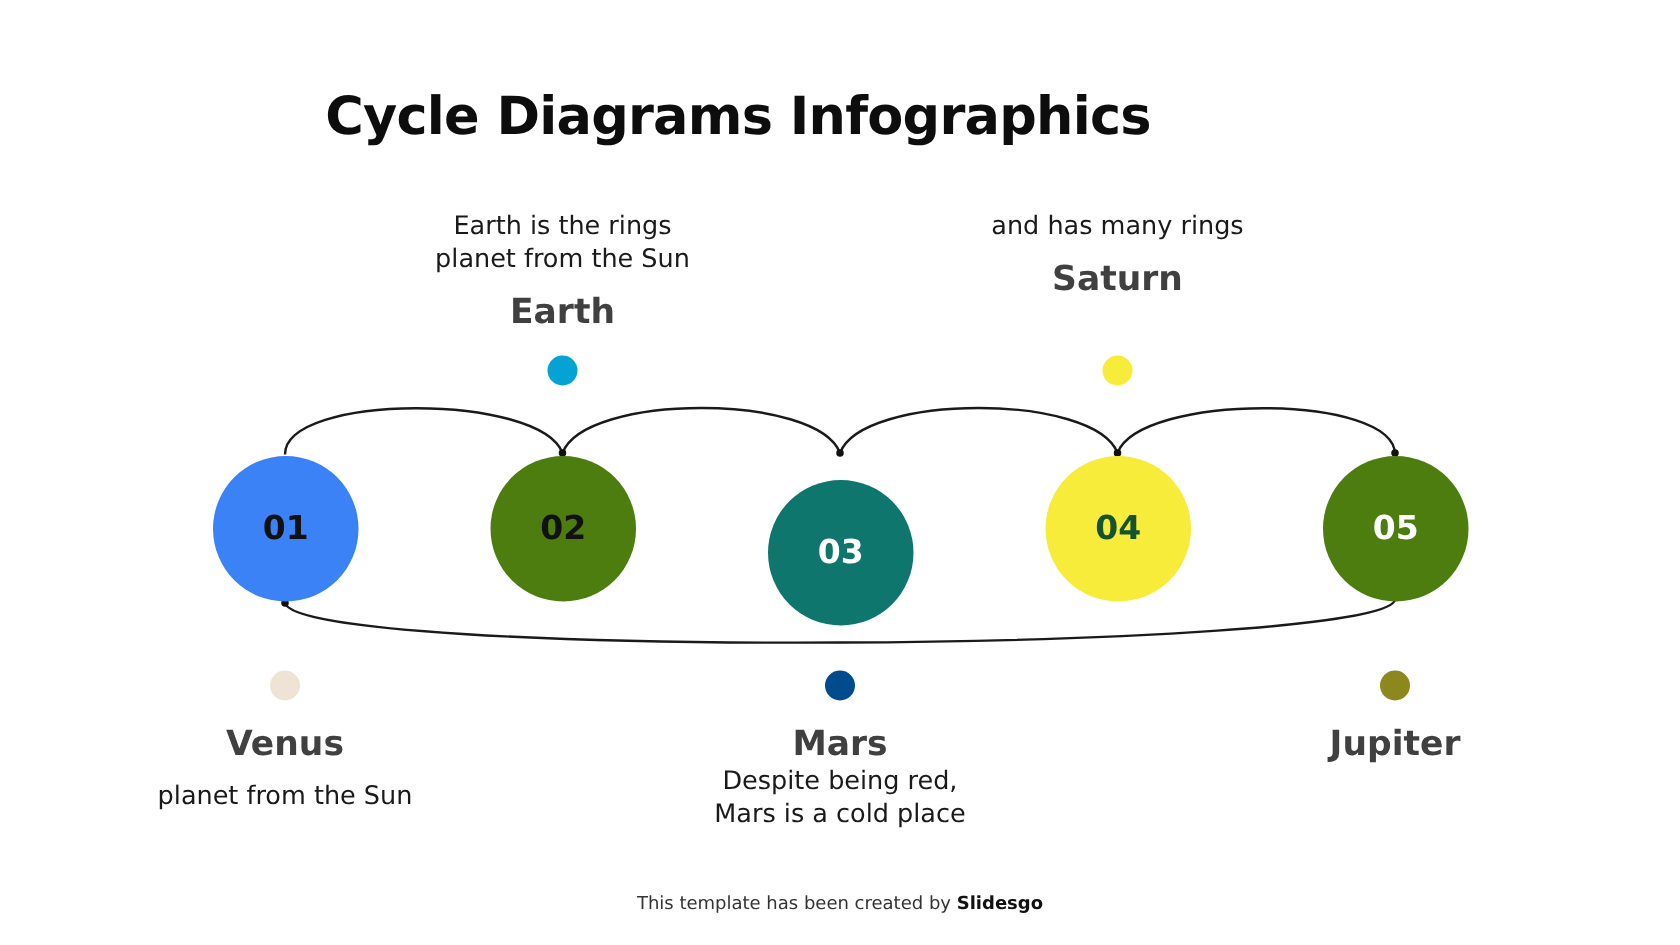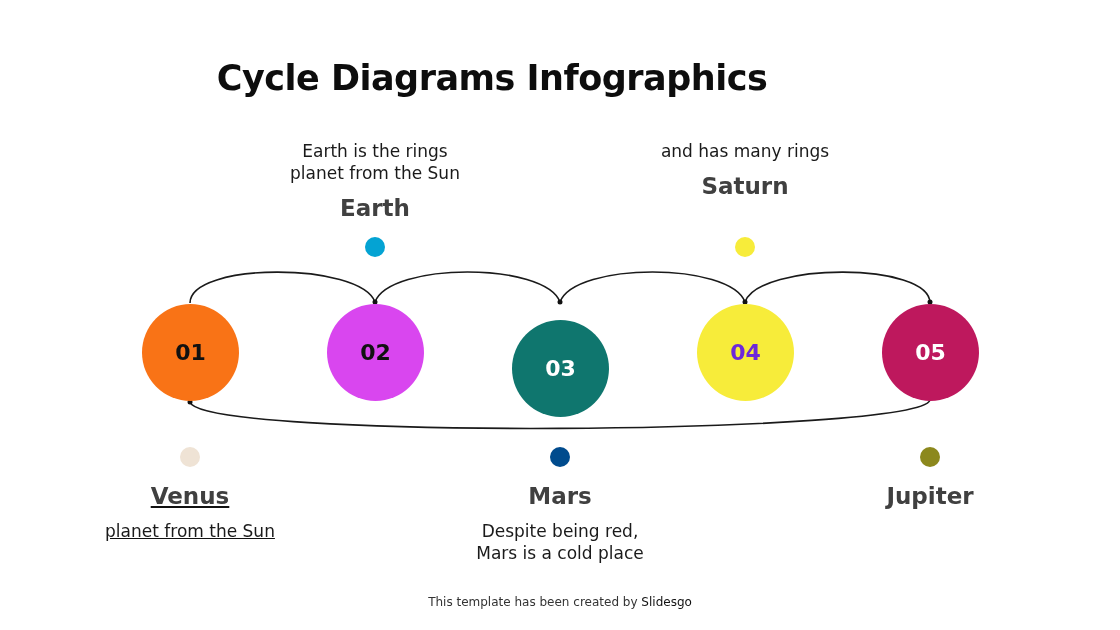--- a/index.html
+++ b/index.html
@@ -70,21 +70,21 @@
     .footer {
       position: absolute;
       left: 0;
       top: 595px;
       width: 1120px;
       text-align: center;
       font-size: 12px;
       color: #333333;
     }
     .footer b {
-      font-weight: normal;
+      font-weight: bold;
       color: #111111;
     }
   </style>
 </head>
 <body>
 
 <div class="title">Cycle Diagrams Infographics</div>
 
 <svg class="connectors" viewBox="0 0 1120 630">
   <g fill="none" stroke="#1a1a1a" stroke-width="1.6">
@@ -96,33 +96,33 @@
   </g>
   <g fill="#111111">
     <circle cx="375" cy="302" r="2.5"></circle>
     <circle cx="560" cy="302" r="2.5"></circle>
     <circle cx="745" cy="302" r="2.5"></circle>
     <circle cx="930" cy="302" r="2.5"></circle>
     <circle cx="190" cy="402" r="2.5"></circle>
   </g>
 </svg>
 
-<div class="step-circle" id="c0" style="left: 142px; top: 304px; background: #f97316; color: rgb(17, 17, 17);">
+<div class="step-circle" id="c0" style="left: 142px; top: 304px; background: #3b82f6; color: rgb(17, 17, 17);">
   <span>01</span>
 </div>
-<div class="step-circle" id="c1" style="left: 327px; top: 304px; background: #d946ef; color: rgb(17, 17, 17);">
+<div class="step-circle" id="c1" style="left: 327px; top: 304px; background: #4d7c0f; color: rgb(17, 17, 17);">
   <span>02</span>
 </div>
 <div class="step-circle" id="c2" style="left: 512px; top: 320px; background: #0f766e; color: rgb(255, 255, 255);">
   <span>03</span>
 </div>
-<div class="step-circle" id="c3" style="left: 697px; top: 304px; background: rgb(247, 236, 58); color: #6d28d9;">
+<div class="step-circle" id="c3" style="left: 697px; top: 304px; background: rgb(247, 236, 58); color: #14532d;">
   <span>04</span>
 </div>
-<div class="step-circle" id="c4" style="left: 882px; top: 304px; background: #be185d; color: rgb(255, 255, 255);">
+<div class="step-circle" id="c4" style="left: 882px; top: 304px; background: #4d7c0f; color: rgb(255, 255, 255);">
   <span>05</span>
 </div>
 
 <div class="dot" id="d0" style="left: 180px; top: 447px; background: rgb(239, 227, 213);"></div>
 <div class="dot" id="d1" style="left: 365px; top: 237px; background: rgb(4, 163, 211);"></div>
 <div class="dot" id="d2" style="left: 550px; top: 447px; background: rgb(0, 75, 141);"></div>
 <div class="dot" id="d3" style="left: 735px; top: 237px; background: rgb(247, 236, 58);"></div>
 <div class="dot" id="d4" style="left: 920px; top: 447px; background: rgb(140, 136, 29);"></div>
 
 <div class="label-block" style="left:255px; top:140px;">
@@ -133,30 +133,30 @@
   <div class="label-name" style="margin-top:10px;">Earth</div>
 </div>
 
 <div class="label-block" style="left:625px; top:140px;">
   <div class="label-desc">
     <div>and has many rings</div>
   </div>
   <div class="label-name" style="margin-top:10px;">Saturn</div>
 </div>
 
-<div class="label-block" style="left:70px; top:482px;text-decoration:underline;">
+<div class="label-block" style="left:70px; top:482px;">
   <div class="label-name">Venus</div>
   <div class="label-desc" style="margin-top:10px;">
     <div>planet from the Sun</div>
   </div>
 </div>
 
 <div class="label-block" style="left:440px; top:482px;">
   <div class="label-name">Mars</div>
-  <div class="label-desc" style="margin-top:10px;">
+  <div class="label-desc" style="">
     <div>Despite being red,</div>
     <div>Mars is a cold place</div>
   </div>
 </div>
 
 <div class="label-block" style="left:810px; top:482px;">
   <div class="label-name">Jupiter</div>
 </div>
 
 <div class="footer">

